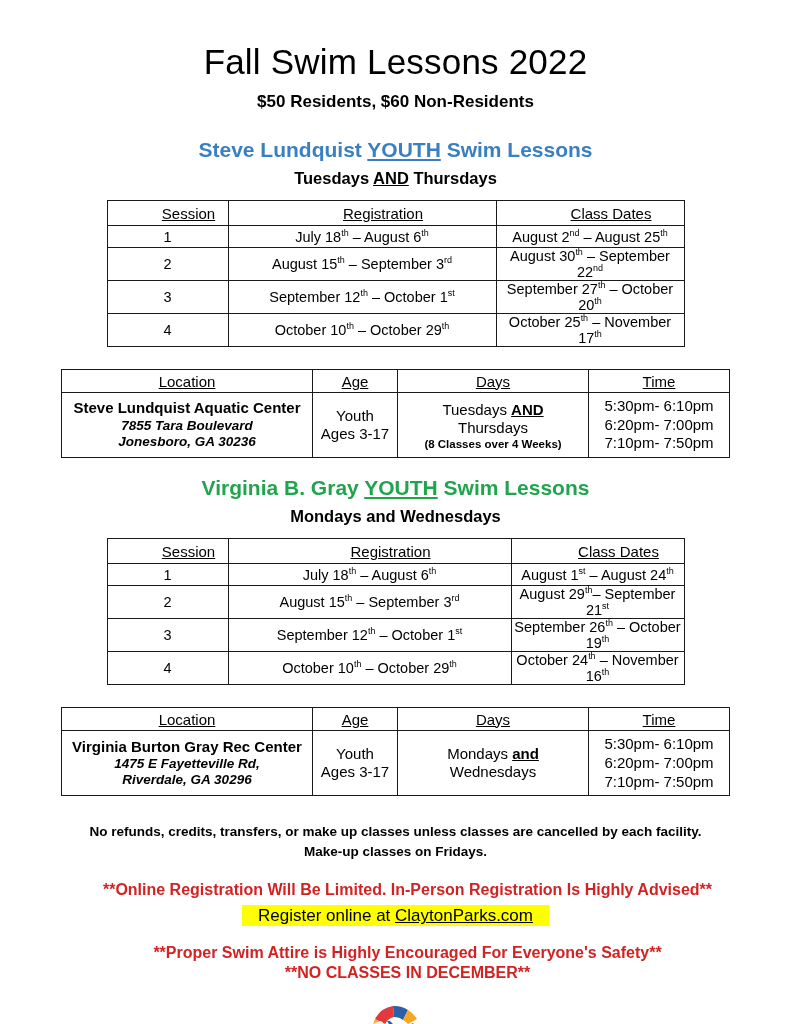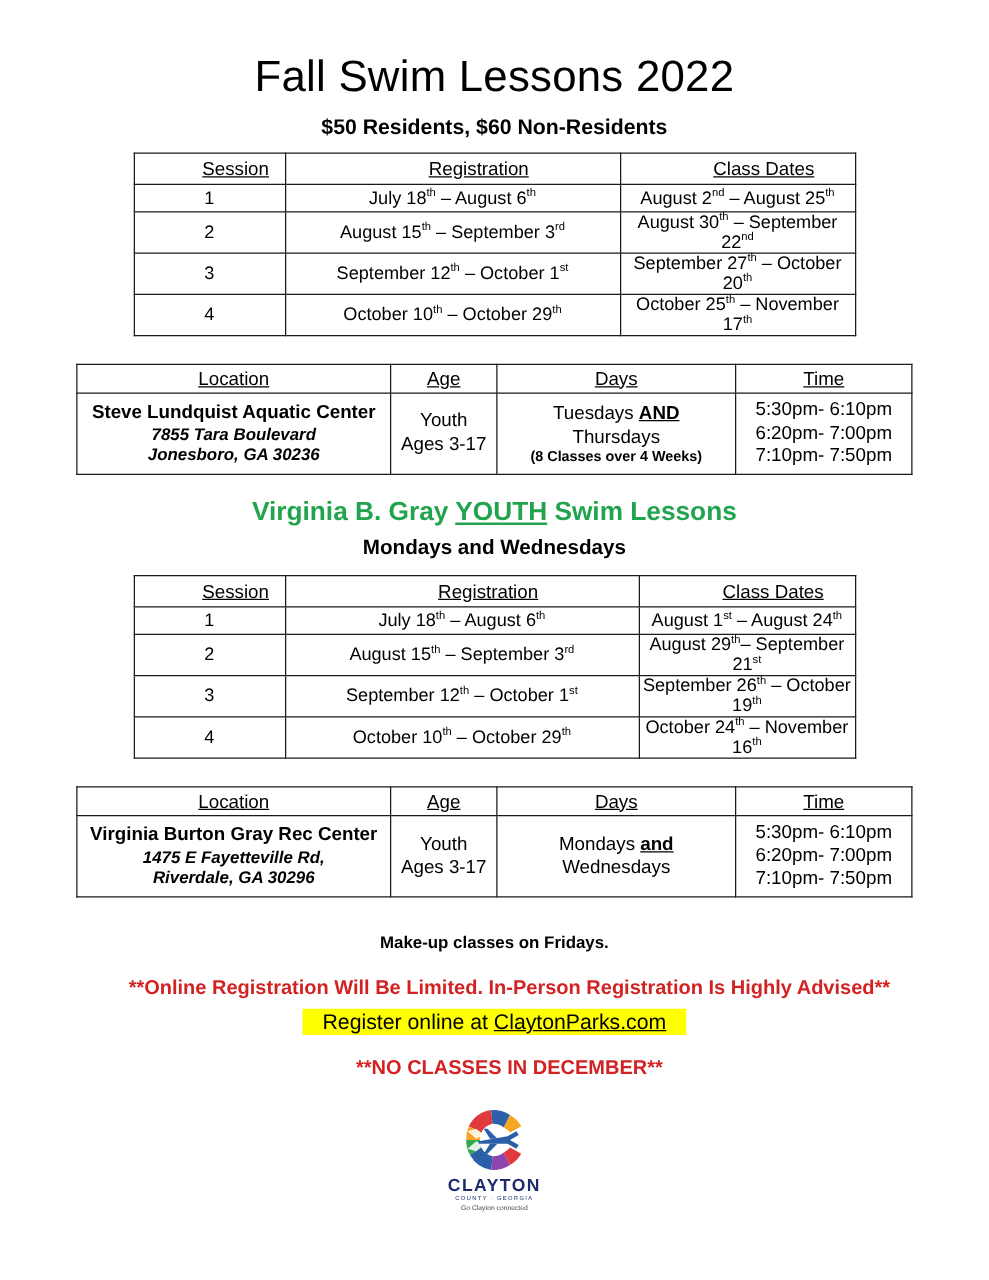--- a/index.html
+++ b/index.html
@@ -137,20 +137,26 @@
 </head>
 <body>
 
 <div class="page">
 
   <h1 class="doc-title">Fall Swim Lessons 2022</h1>
   <div class="doc-subtitle">$50 Residents, $60 Non-Residents</div>
 
   <div>
 
+    <div class="section-head blue">
+      <span>Steve Lundquist </span><span class="u">YOUTH</span><span> Swim Lessons</span>
+    </div>
+    <div class="section-sub">
+      <span>Tuesdays </span><span class="u">AND</span><span> Thursdays</span>
+    </div>
 
     <div class="tbl-wrap">
       <table class="session-table t1">
         <thead>
           <tr>
             <td class="c-session"><span class="u">Session</span></td>
             <td class="c-reg"><span class="u">Registration</span></td>
             <td class="c-cls"><span class="u">Class Dates</span></td>
           </tr>
         </thead>
@@ -289,30 +295,32 @@
               <div class="cell-lines">6:20pm- 7:00pm</div>
               <div class="cell-lines">7:10pm- 7:50pm</div>
             </td>
           </tr>
         </tbody>
       </table>
     </div>
   </div>
 
   <div class="notes">
+    <div class="note-bold">No refunds, credits, transfers, or make up classes unless classes are cancelled by each facility.</div>
     <div class="note-bold">Make-up classes on Fridays.</div>
 
     <div class="red-block">
       <div class="red">**Online Registration Will Be Limited. In-Person Registration Is Highly Advised**</div>
       <div class="highlight-line">
         <span class="highlight"><span>Register online at </span><a href="#" class="u" style="color:#000;text-decoration:underline;">ClaytonParks.com</a></span>
       </div>
     </div>
 
     <div class="red-block2">
+      <div class="red">**Proper Swim Attire is Highly Encouraged For Everyone's Safety**</div>
       <div class="red">**NO CLASSES IN DECEMBER**</div>
     </div>
   </div>
 
   <div class="logo-wrap">
     <div class="logo">
       <svg class="logo-mark" width="60" height="54" viewBox="0 0 60 54">
         <g transform="translate(30,26)">
           <path d="M-3,-24 A24,24 0 0,0 -21,-11 L-11,-6 A13,13 0 0,1 -2,-13 Z" fill="#e03a3e"></path>
           <path d="M-21,-11 A24,24 0 0,0 -23,0 L-12,0 A13,13 0 0,1 -11,-6 Z" fill="#f5a623"></path>

